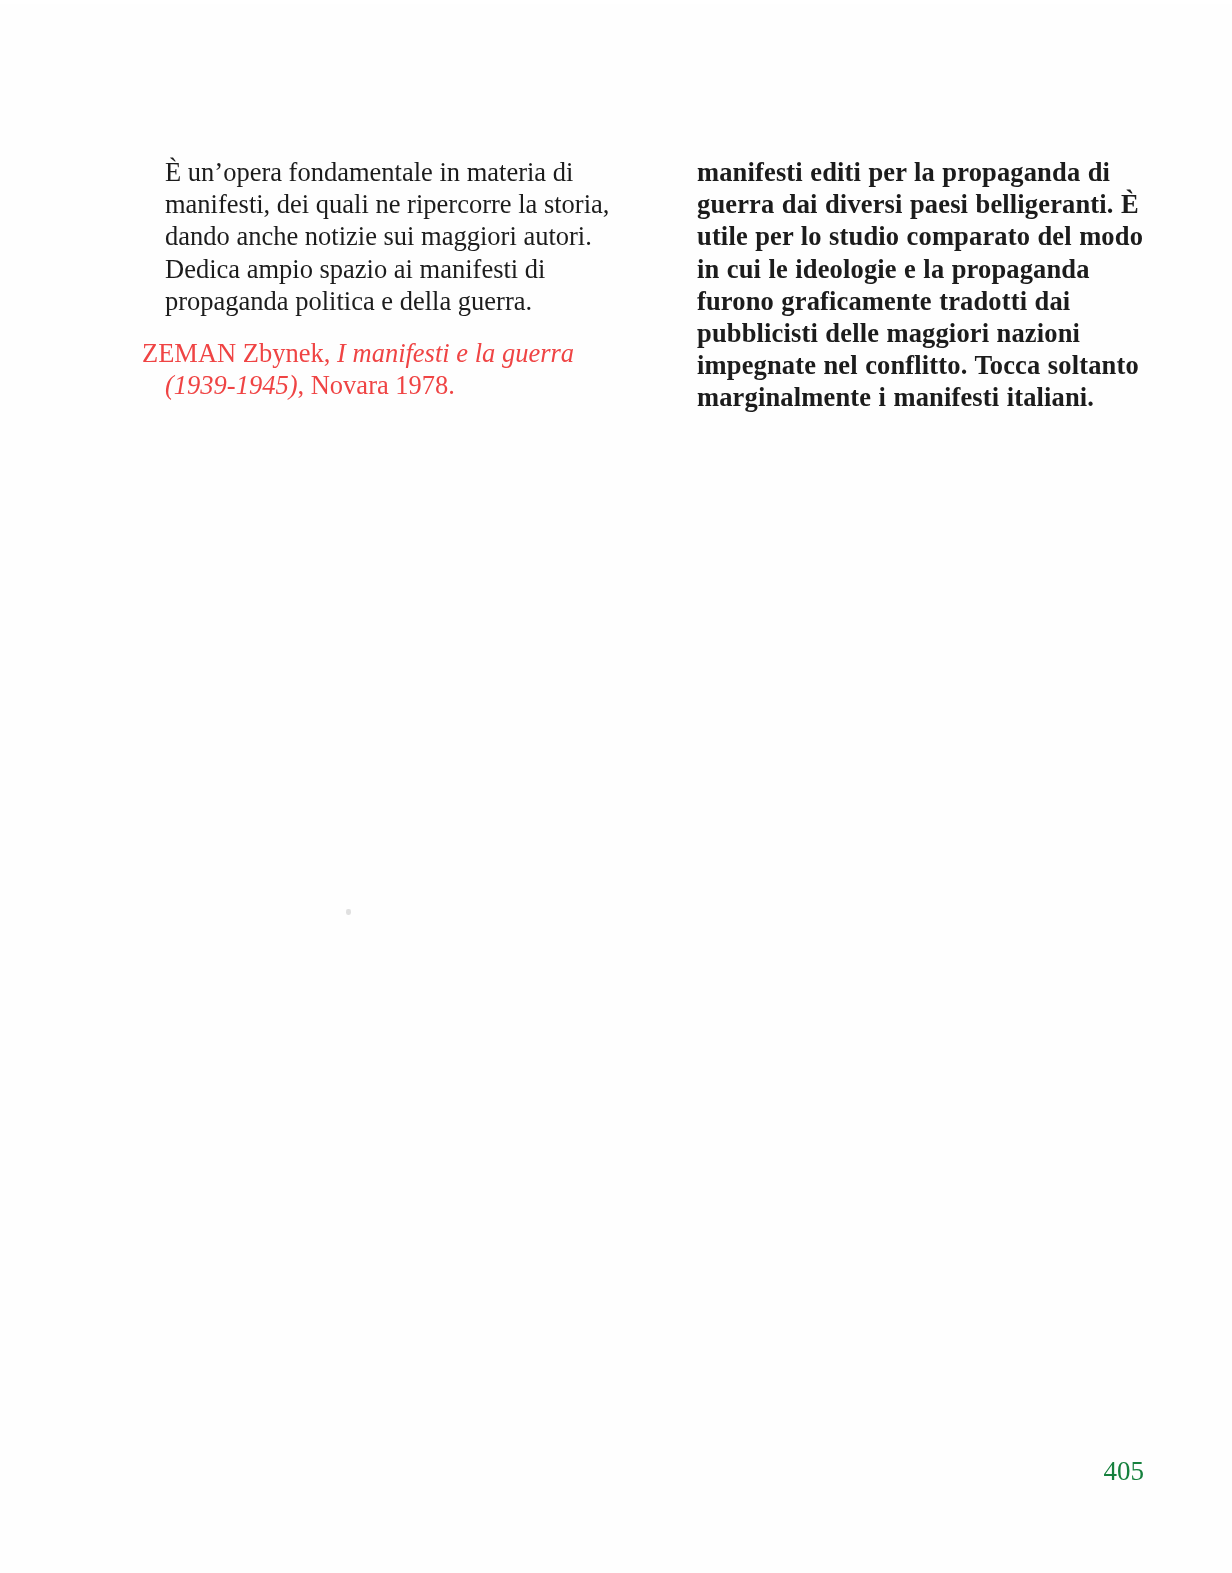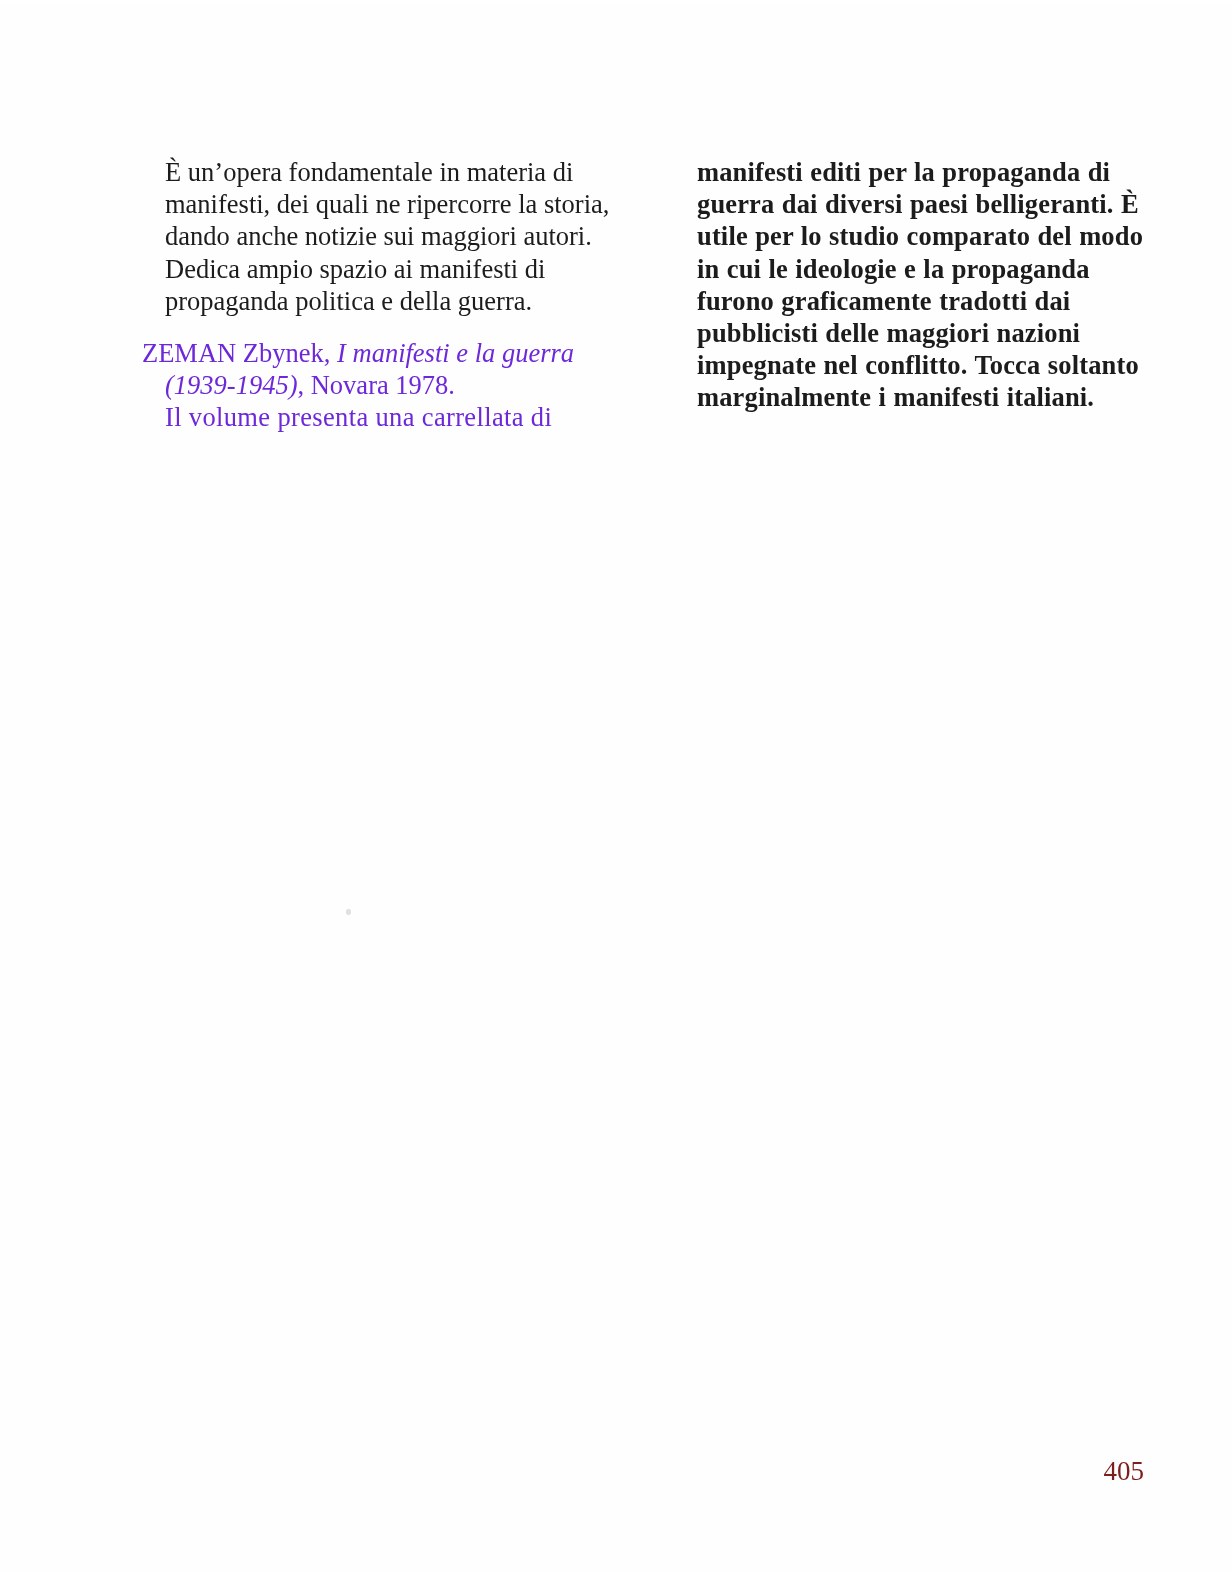--- a/index.html
+++ b/index.html
@@ -52,21 +52,21 @@
   }
 
   
   .entry {
     margin: 0;
     margin-top: 20px;
     font-size: 26.5px;
     line-height: 32.2px;
     padding-left: 23px;
     text-indent: -23px;
-    color: #6d28d9;
+    color: #ef4444;
   }
 
   .entry-title {
     font-style: italic;
   }
 
   
   .entry-note {
     display: block;
     text-indent: 0;
@@ -81,21 +81,21 @@
   }
 
   
 
   .folio {
     position: absolute;
     right: 88px;
     bottom: 92px;
     font-size: 27px;
     line-height: 1;
-    color: #7f1d1d;
+    color: #15803d;
   }
 
   
 
   .speck {
     position: absolute;
     left: 346px;
     top: 905px;
     width: 5px;
     height: 6px;
@@ -108,21 +108,20 @@
 <body>
 
 <div class="page">
 
   <div class="column column-left">
 
     <p class="para para-intro">È un’opera fondamentale in materia di manifesti, dei quali ne ripercorre la storia, dando anche notizie sui maggiori autori. Dedica ampio spazio ai manifesti di propaganda politica e della guerra.</p>
 
     <p class="entry">
       <span>ZEMAN Zbynek, </span><span class="entry-title">I manifesti e la guerra (1939-1945)</span><span>, Novara 1978.</span>
-      <span class="entry-note">Il volume presenta una carrellata di</span>
     </p>
 
   </div>
 
   <div class="column column-right">
 
     <p class="para">manifesti editi per la propaganda di guerra dai diversi paesi belligeranti. È utile per lo studio comparato del modo in cui le ideologie e la propaganda furono graficamente tradotti dai pubblicisti delle maggiori nazioni impegnate nel conflitto. Tocca soltanto marginalmente i manifesti italiani.</p>
 
   </div>
 

